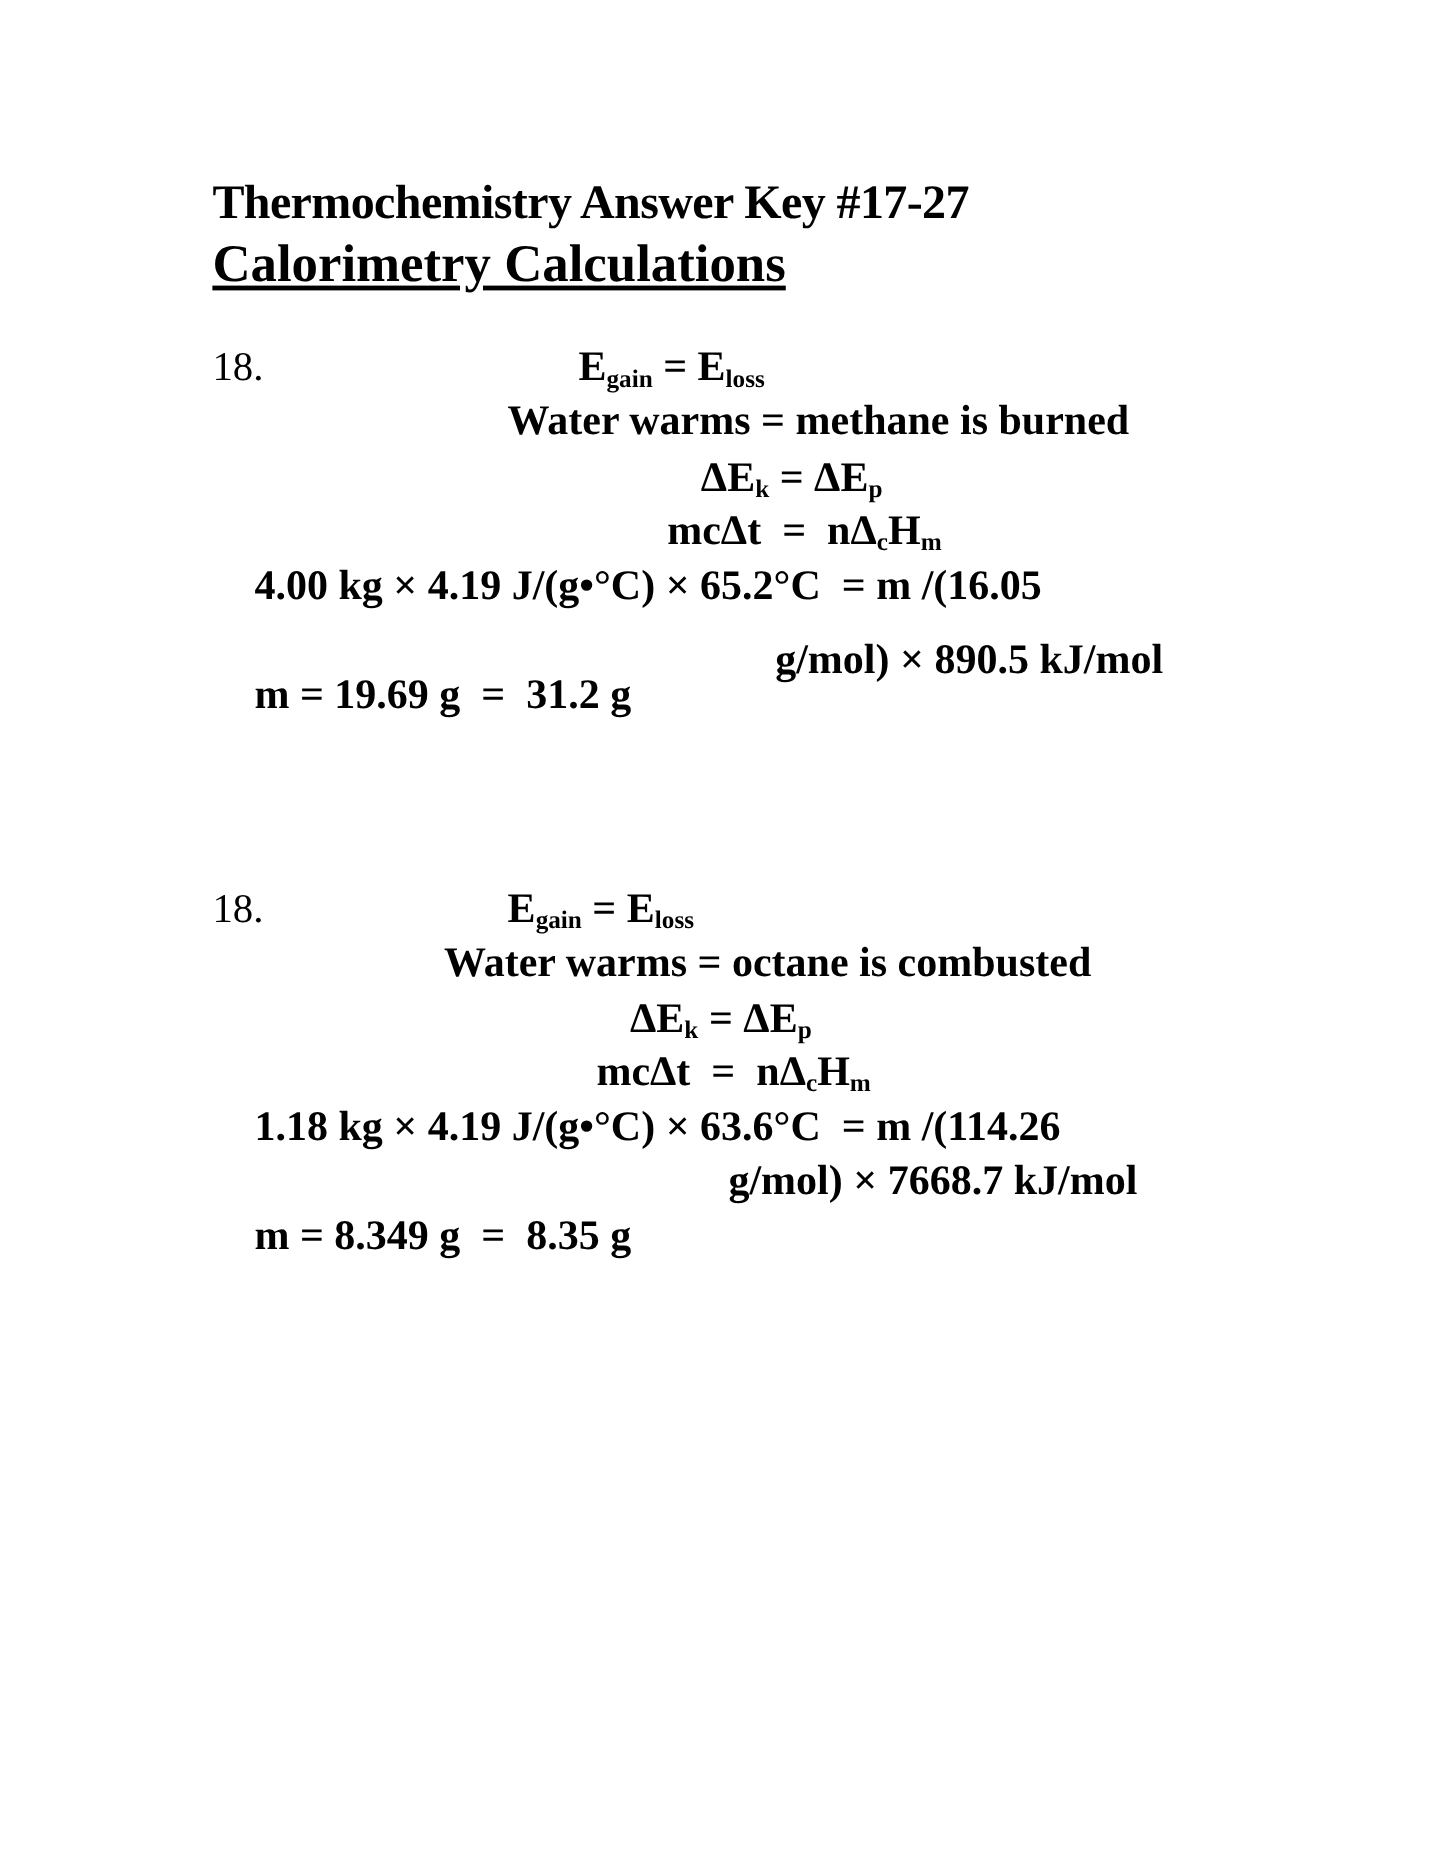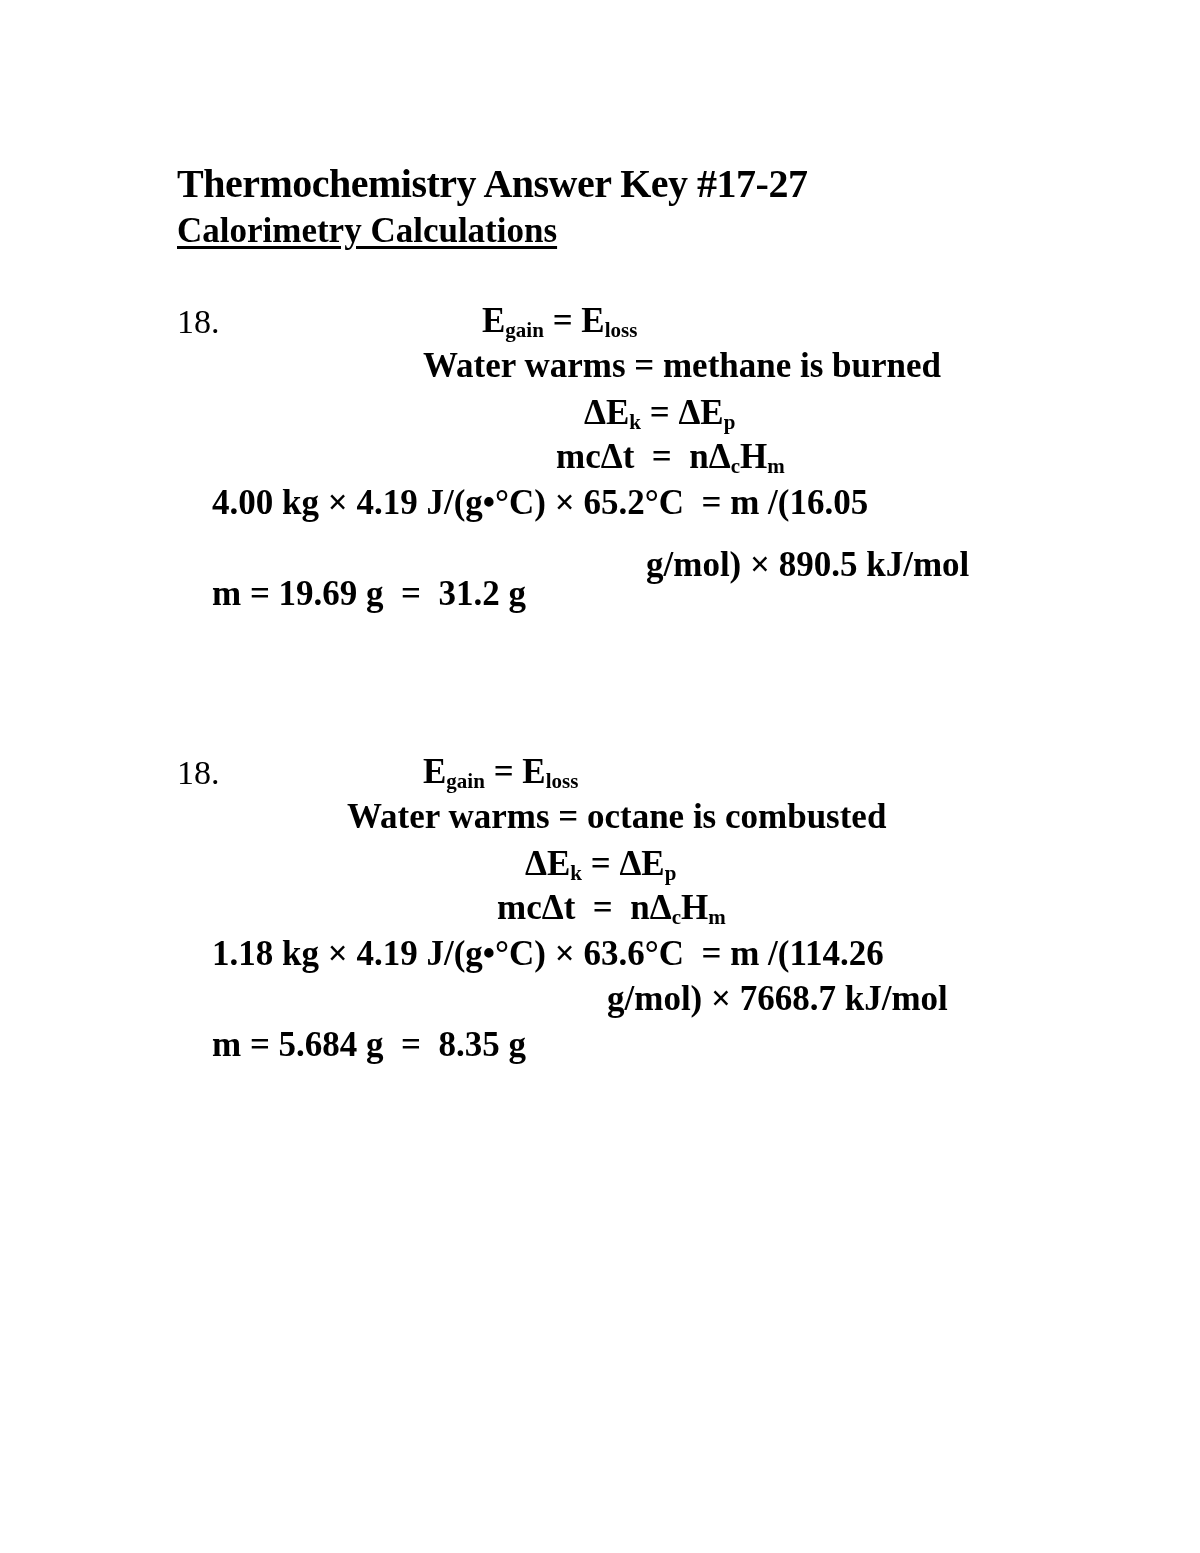--- a/index.html
+++ b/index.html
@@ -1,20 +1,20 @@
 <!DOCTYPE html>
 <html><head>
 <meta charset="utf-8">
 <style>
   html, body { margin: 0; padding: 0; background: #ffffff; }
   body { width: 1200px; height: 1553px; position: relative; overflow: hidden;
          font-family: "Liberation Serif", "DejaVu Serif", serif; color: #000; }
-  .ln { position: absolute; white-space: nowrap; line-height: 1; margin-top: 15px; }
+  .ln { position: absolute; white-space: nowrap; line-height: 1; }
   .title { font-size: 40px; font-weight: bold; letter-spacing: -0.5px; }
-  .subtitle { font-size: 35px; font-weight: bold; text-decoration: underline; text-underline-offset: 4px; }
+  .subtitle { font-size: 44px; font-weight: bold; text-decoration: underline; text-underline-offset: 4px; }
   .qnum { font-size: 34px; font-weight: normal; }
   .eq { font-size: 35px; font-weight: bold; }
   sub { font-size: 60%; vertical-align: -0.25em; line-height: 0; }
 </style>
 </head>
 <body>
 
 <div>
 
   <div class="ln title" style="left:177px; top:149px;">Thermochemistry Answer Key #17-27</div>
@@ -27,21 +27,21 @@
     <div class="ln eq" style="left:584px; top:380px;"><span>ΔE</span><sub>k</sub><span> = ΔE</span><sub>p</sub></div>
     <div class="ln eq" style="left:556px; top:424px;"><span style="white-space:pre">mcΔt  =  nΔ</span><sub>c</sub><span>H</span><sub>m</sub></div>
     <div class="ln eq" style="left:212px; top:470px; white-space:pre;">4.00 kg × 4.19 J/(g•°C) × 65.2°C  = m /(16.05</div>
     <div class="ln eq" style="left:646px; top:532px;">g/mol) × 890.5 kJ/mol</div>
     <div class="ln eq" style="left:212px; top:561px; white-space:pre;">m = 19.69 g  =  31.2 g</div>
   </section>
 
   <section>
     <div class="ln qnum" style="left:177px; top:741px;">18.</div>
     <div class="ln eq" style="left:423px; top:739px;"><span>E</span><sub>gain</sub><span> = E</span><sub>loss</sub></div>
-    <div class="ln eq" style="left:347px; top:784px;text-align:right;">Water warms = octane is combusted</div>
+    <div class="ln eq" style="left:370px; top:784px;text-align:right;">Water warms = octane is combusted</div>
     <div class="ln eq" style="left:525px; top:831px;"><span>ΔE</span><sub>k</sub><span> = ΔE</span><sub>p</sub></div>
     <div class="ln eq" style="left:497px; top:875px;"><span style="white-space:pre">mcΔt  =  nΔ</span><sub>c</sub><span>H</span><sub>m</sub></div>
     <div class="ln eq" style="left:212px; top:921px; white-space:pre;">1.18 kg × 4.19 J/(g•°C) × 63.6°C  = m /(114.26</div>
     <div class="ln eq" style="left:607px; top:966px;">g/mol) × 7668.7 kJ/mol</div>
-    <div class="ln eq" style="left:212px; top:1012px; white-space:pre;">m = 5.684 g  =  8.35 g</div>
+    <div class="ln eq" style="left:212px; top:1012px; white-space:pre;">m = 8.349 g  =  8.35 g</div>
   </section>
 
 </div>
 
 </body></html>

